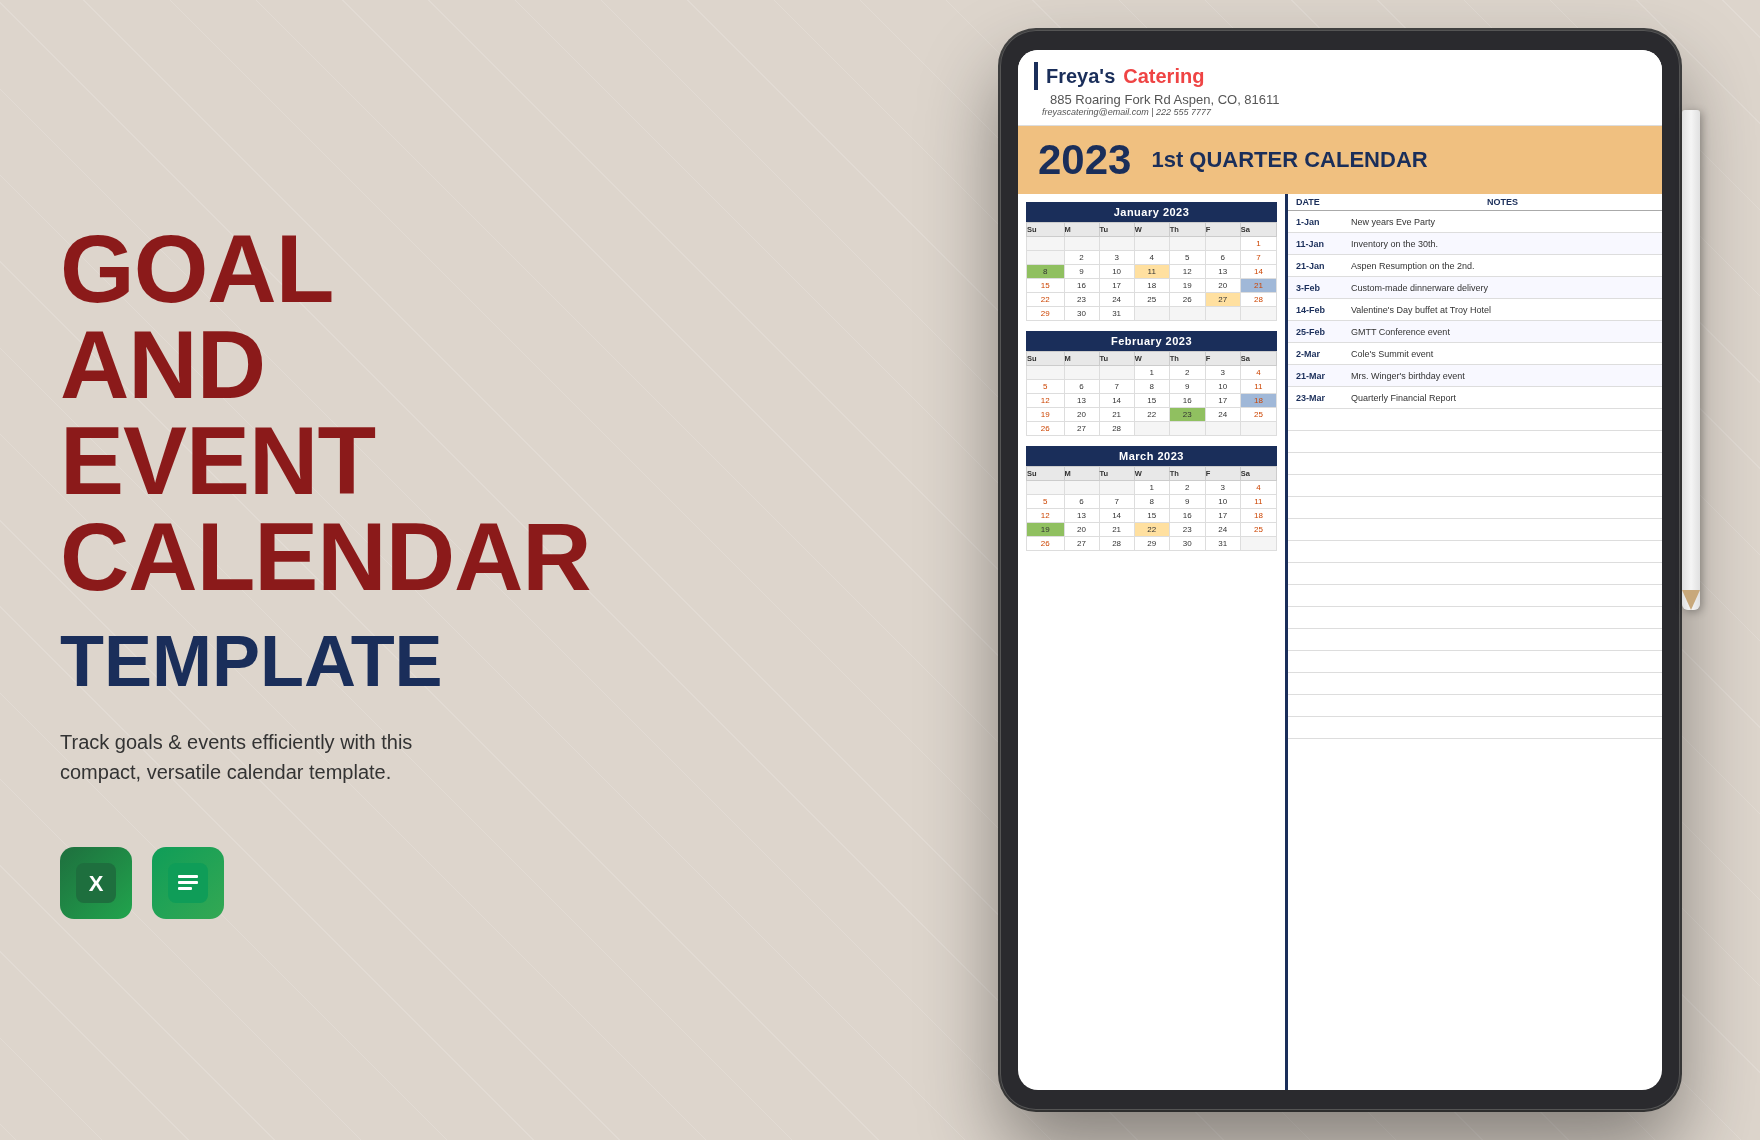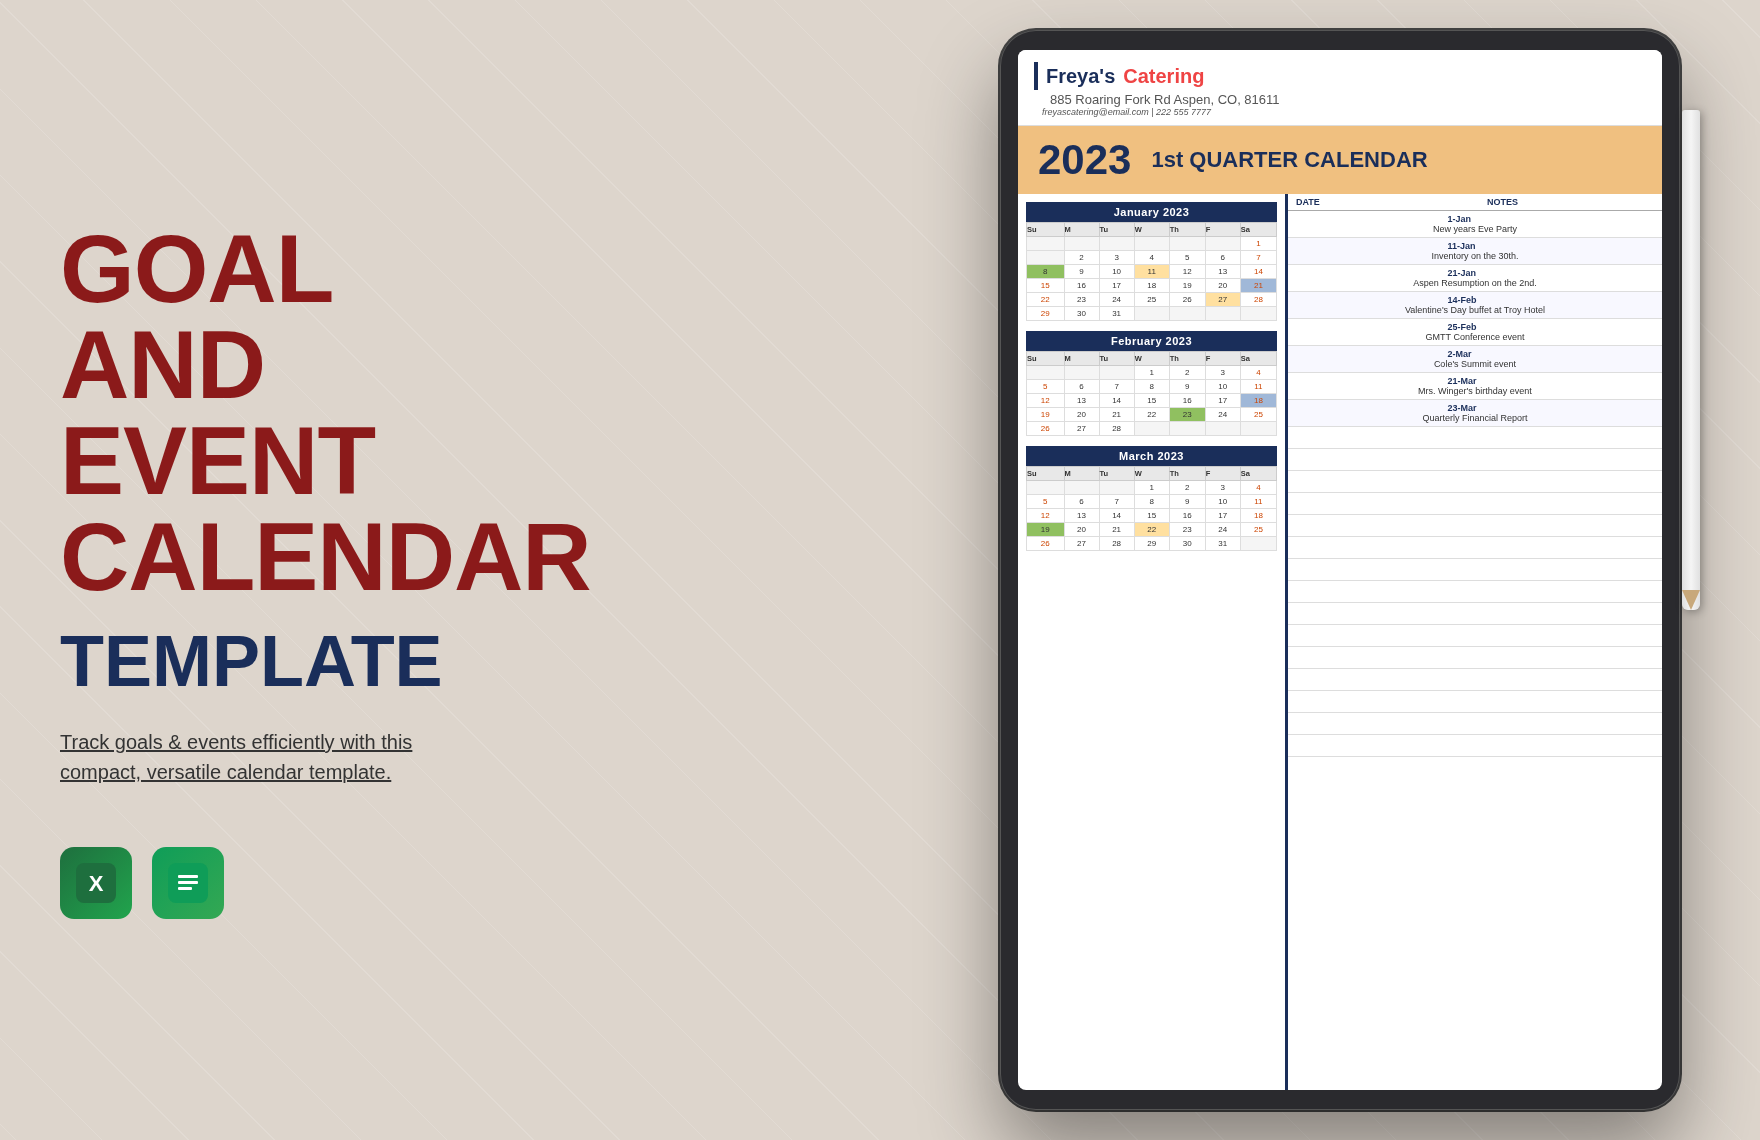--- a/index.html
+++ b/index.html
@@ -67,21 +67,20 @@
       margin-bottom: 30px;
     }
 
     .description {
       font-size: 20px;
       color: #333;
       line-height: 1.5;
       font-weight: 500;
       margin-bottom: 60px;
       max-width: 420px;
-      text-decoration: underline;
     }
 
     .app-icons {
       display: flex;
       gap: 20px;
       align-items: center;
     }
 
     .app-icon {
       width: 72px;
@@ -125,21 +124,21 @@
         0 40px 80px rgba(0,0,0,0.4),
         0 0 0 2px #444,
         inset 0 0 0 1px #555;
       position: relative;
     }
 
     .tablet-screen {
       width: 100%;
       height: 100%;
       background: white;
-      border-radius: 8px;
+      border-radius: 20px;
       overflow: hidden;
     }
 
     
     .pencil {
       position: absolute;
       right: -20px;
       top: 80px;
       width: 18px;
       height: 500px;
@@ -314,21 +313,20 @@
       text-transform: uppercase;
       text-align: center;
     }
 
     .notes-row {
       display: flex;
       border-bottom: 1px solid #ddd;
       padding: 3px 8px;
       min-height: 22px;
       align-items: center;
-      flex-direction: column;
     }
 
     .notes-row:nth-child(even) {
       background: #f8f8ff;
     }
 
     .note-date {
       width: 55px;
       font-size: 9px;
       color: #1a2e5a;
@@ -615,20 +613,24 @@
               </div>
               <div class="notes-row">
                 <div class="note-date">11-Jan</div>
                 <div class="note-text">Inventory on the 30th.</div>
               </div>
               <div class="notes-row">
                 <div class="note-date">21-Jan</div>
                 <div class="note-text">Aspen Resumption on the 2nd.</div>
               </div>
               <div class="notes-row">
+                <div class="note-date">3-Feb</div>
+                <div class="note-text">Custom-made dinnerware delivery</div>
+              </div>
+              <div class="notes-row">
                 <div class="note-date">14-Feb</div>
                 <div class="note-text">Valentine's Day buffet at Troy Hotel</div>
               </div>
               <div class="notes-row">
                 <div class="note-date">25-Feb</div>
                 <div class="note-text">GMTT Conference event</div>
               </div>
               <div class="notes-row">
                 <div class="note-date">2-Mar</div>
                 <div class="note-text">Cole's Summit event</div>

